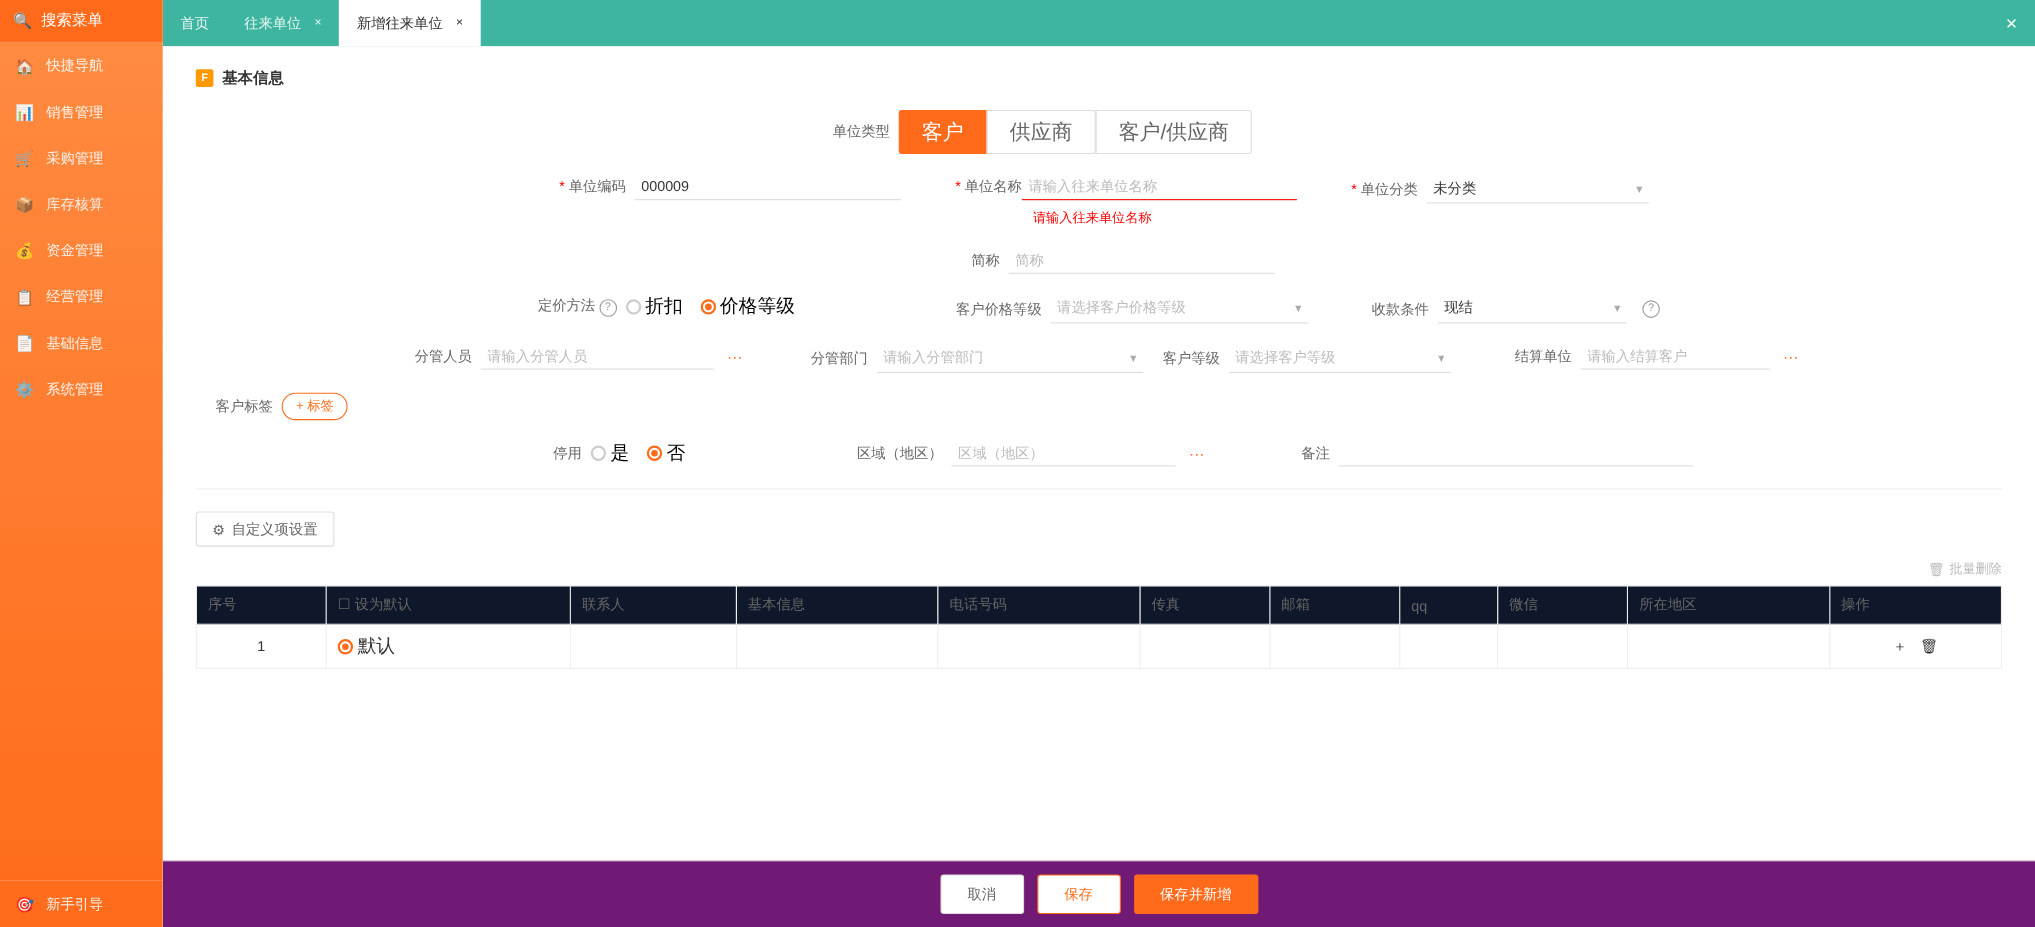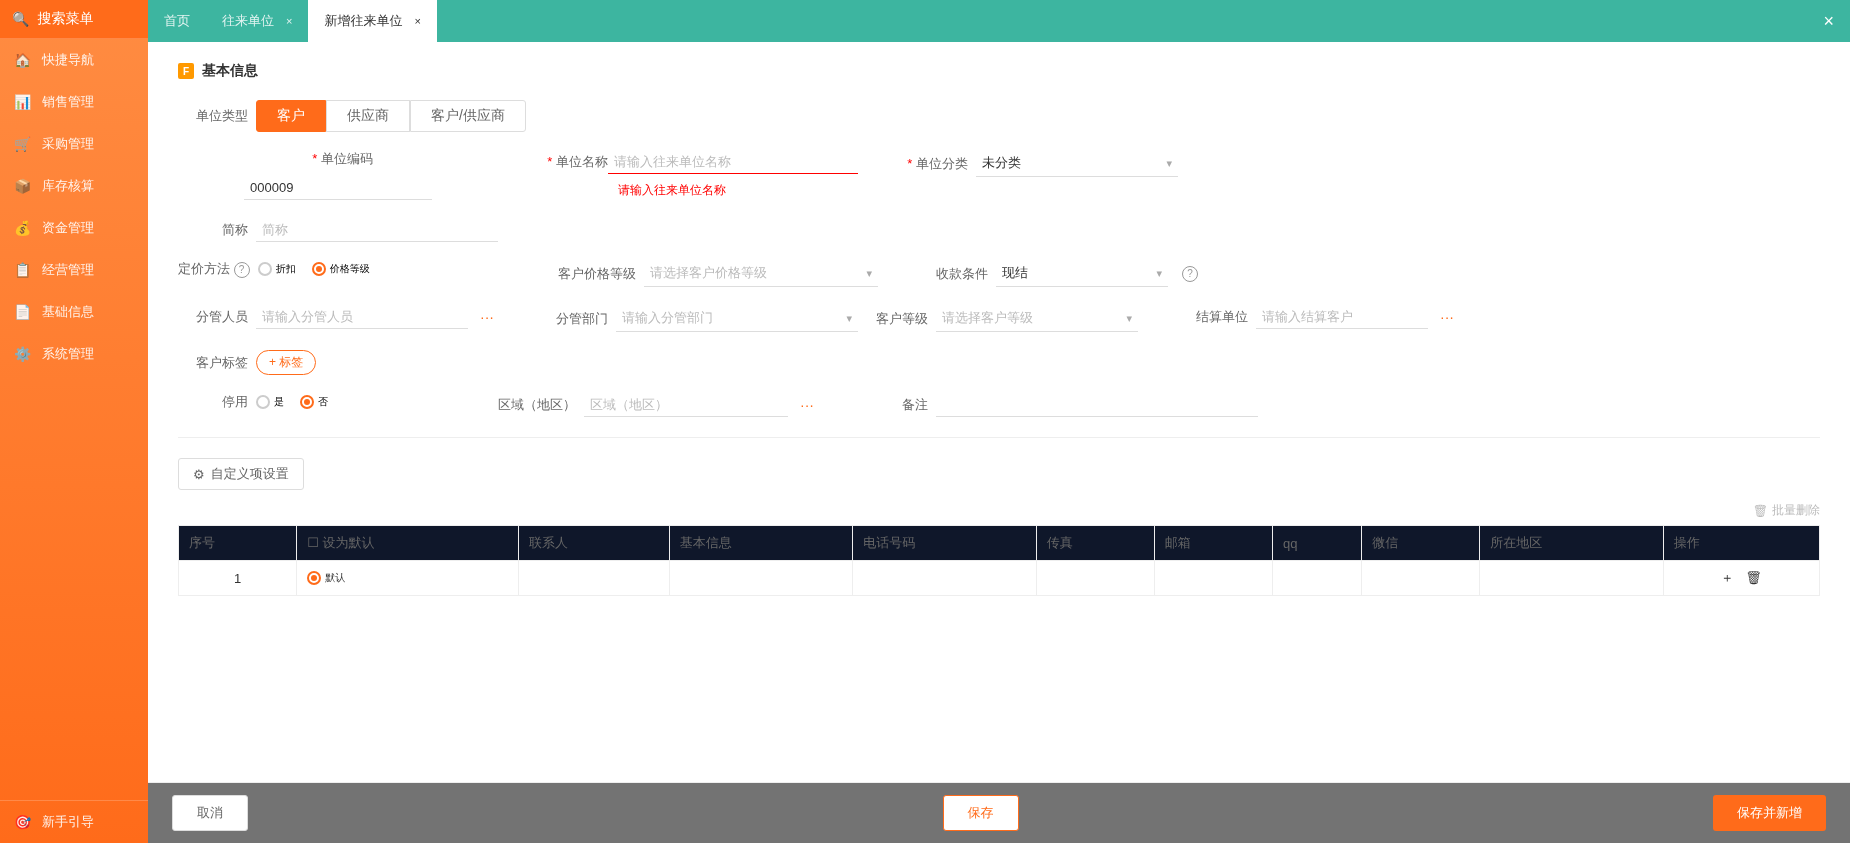--- a/index.html
+++ b/index.html
@@ -112,20 +112,21 @@
       color: white;
       font-size: 10px;
     }
 
     
     .form-row {
       display: flex;
       align-items: flex-start;
       margin-bottom: 18px;
       gap: 0;
+      justify-content: center;
     }
     .form-group {
       display: flex;
       align-items: center;
       flex: 1;
       min-width: 0;
       gap: 8px;
     }
     .form-label {
       color: #666;
@@ -166,21 +167,21 @@
 
     
     .type-buttons {
       display: flex;
       gap: 0;
     }
     .type-btn {
       padding: 6px 20px;
       border: 1px solid #ddd;
       cursor: pointer;
-      font-size: 14px;
+      font-size: 19px;
       background: white;
       color: #666;
     }
     .type-btn.active {
       background: #ff6b1a;
       color: white;
       border-color: #ff6b1a;
     }
     .type-btn:first-child { border-radius: 3px 0 0 3px; }
     .type-btn:last-child { border-radius: 0 3px 3px 0; }
@@ -189,21 +190,21 @@
     .radio-group {
       display: flex;
       align-items: center;
       gap: 16px;
     }
     .radio-item {
       display: flex;
       align-items: center;
       gap: 4px;
       cursor: pointer;
-      font-size: 10px;
+      font-size: 17px;
     }
     .radio-circle {
       width: 14px;
       height: 14px;
       border-radius: 50%;
       border: 2px solid #ccc;
       display: flex;
       align-items: center;
       justify-content: center;
     }
@@ -307,25 +308,25 @@
     }
     .data-table td {
       border: 1px solid #eee;
       padding: 8px 10px;
       color: #333;
     }
     .data-table .center { text-align: center; }
 
     
     .footer {
-      background: #737373;
+      background: #701a75;
       border-top: 1px solid #eee;
       padding: 12px 24px;
       display: flex;
-      justify-content: space-between;
+      justify-content: center;
       gap: 12px;
       flex-shrink: 0;
     }
     .btn-cancel {
       padding: 8px 24px;
       border: 1px solid #ddd;
       background: white;
       color: #666;
       cursor: pointer;
       border-radius: 3px;
@@ -439,21 +440,21 @@
           <div class="type-buttons">
             <button class="type-btn active">客户</button>
             <button class="type-btn">供应商</button>
             <button class="type-btn">客户/供应商</button>
           </div>
         </div>
       </div>
 
       <div class="form-row">
 
-        <div class="form-group" style="max-width:320px; margin-right:40px;flex-direction:column;">
+        <div class="form-group" style="max-width:320px; margin-right:40px;">
           <span class="form-label">
             <span style="color:red;">*</span>
             <span>单位编码</span>
           </span>
           <input class="form-input" type="text" value="000009" style="">
         </div>
 
         <div class="form-group" style="max-width:320px; margin-right:40px; flex-direction:column; align-items:flex-start;">
           <div style="display:flex;align-items:center;width:100%;">
             <span class="form-label">

